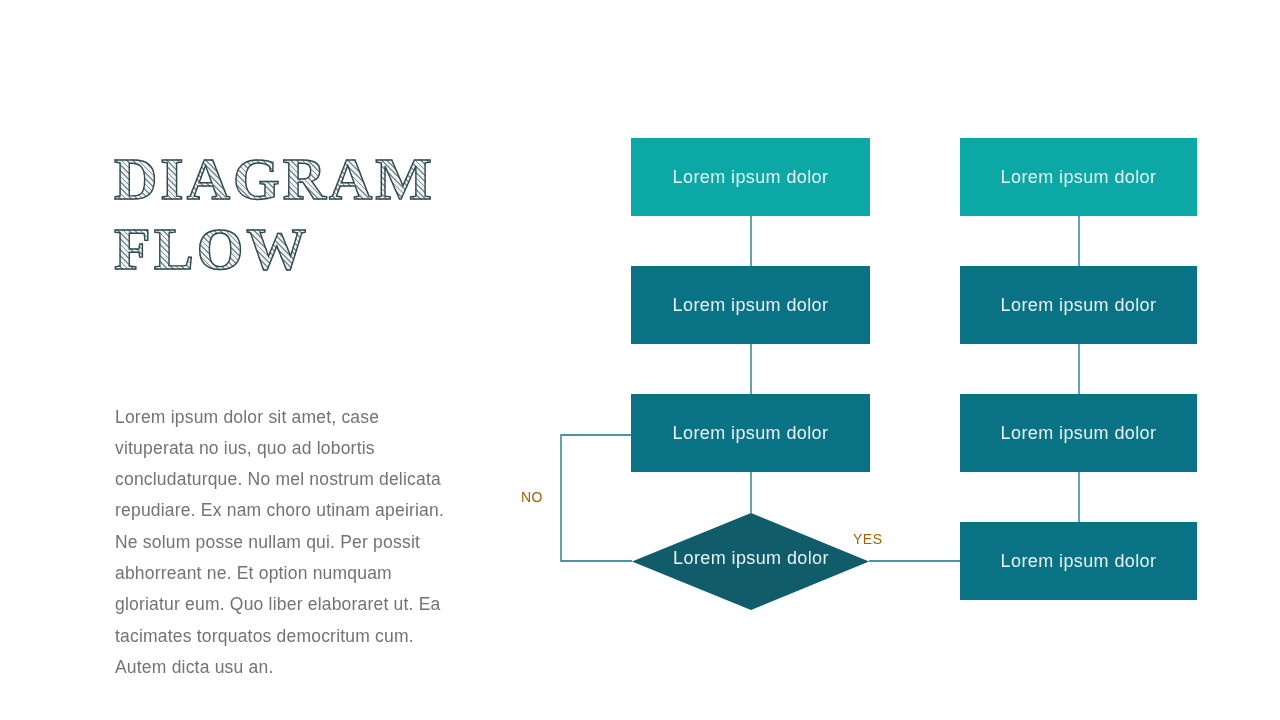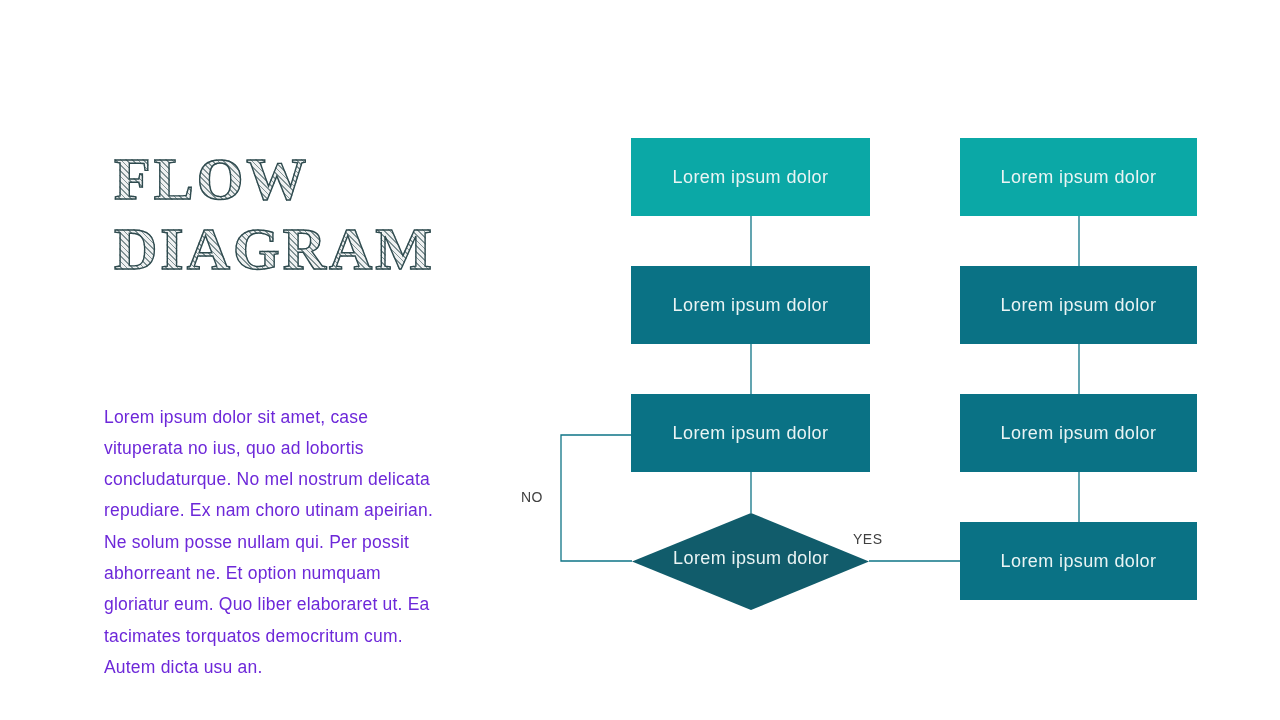--- a/index.html
+++ b/index.html
@@ -20,55 +20,55 @@
       background-image:repeating-linear-gradient(45deg,
         rgba(46,74,78,.60) 0 1.2px, rgba(46,74,78,.08) 1.2px 4px);
       -webkit-background-clip:text;background-clip:text;
       color:transparent;-webkit-text-stroke:1.4px #2e4a4e;
     }
   }
   .title span{display:block;}
 
   
   .body-text{
-    position:absolute;left:104px;top:384px;width:332px;
-    font-size:17.5px;line-height:31.3px;color:#6d28d9;
+    position:absolute;left:115px;top:384px;width:332px;
+    font-size:17.5px;line-height:31.3px;color:#737373;
     letter-spacing:.2px;
   }
 
   
   .chart{position:absolute;left:0;top:0;width:1280px;height:720px;margin-left:24px;}
   .chart svg{position:absolute;left:0;top:0;}
   .node{
     position:absolute;display:flex;align-items:center;justify-content:center;
     color:#eaf4f4;font-size:18px;letter-spacing:.4px;text-align:center;
   }
   .node.bright{background:#0ba8a6;}
   .node.dark{background:#0a7285;}
   .n-l{left:607px;width:239px;height:78px;}
   .n-r{left:936px;width:237px;height:78px;}
   .row1{top:138px;}  .row2{top:266px;}  .row3{top:394px;}  .row4{top:522px;}
   .decision-label{
     position:absolute;left:627px;top:548px;width:200px;text-align:center;
     color:#eaf4f4;font-size:18px;letter-spacing:.4px;
   }
   .branch-label{
-    position:absolute;color:#404040;font-size:14px;letter-spacing:.5px;
+    position:absolute;color:#a16207;font-size:14px;letter-spacing:.5px;
   }
   .no-label{left:497px;top:489px;}
   .yes-label{left:829px;top:531px;}
 </style>
 </head>
 <body>
 
 <div class="slide">
 
   <h1 class="title">
+    <span>DIAGRAM</span>
     <span>FLOW</span>
-    <span>DIAGRAM</span>
   </h1>
 
   <p class="body-text">Lorem ipsum dolor sit amet, case vituperata no ius, quo ad lobortis concludaturque. No mel nostrum delicata repudiare. Ex nam choro utinam apeirian. Ne solum posse nullam qui. Per possit abhorreant ne. Et option numquam gloriatur eum. Quo liber elaboraret ut. Ea tacimates torquatos democritum cum. Autem dicta usu an.</p>
 
   <div class="chart">
 
     <svg width="1280" height="720" viewBox="0 0 1280 720">
       <g stroke="#0e7486" stroke-width="1.3" fill="none">
         <path d="M727 216 V266"></path>
         <path d="M727 344 V394"></path>

